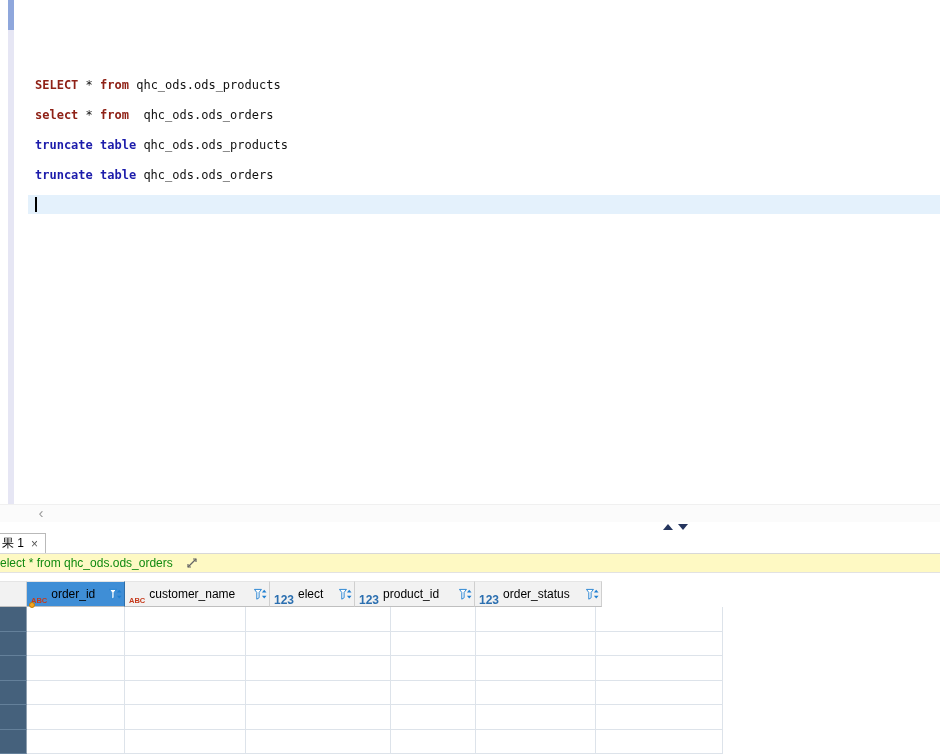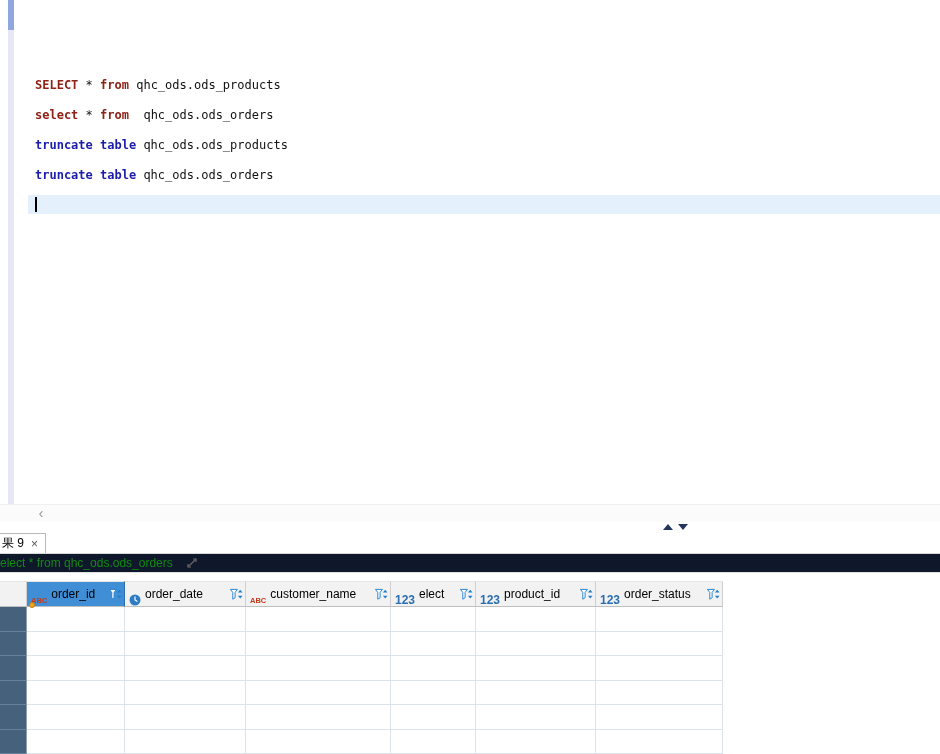--- a/index.html
+++ b/index.html
@@ -26,21 +26,21 @@
   .tri{position:absolute;width:0;height:0;}
   .tri-up{left:663px;top:3px;border-left:5px solid transparent;border-right:5px solid transparent;border-bottom:6px solid #25355e;}
   .tri-down{left:678px;top:3px;border-left:5px solid transparent;border-right:5px solid transparent;border-top:6px solid #25355e;}
 
   
   .tabbar{position:absolute;left:0;top:533px;width:940px;height:20px;background:#fff;border-bottom:1px solid #d8d8d8;}
   .tab{position:absolute;left:0;top:0;height:19px;padding:0 7px 0 2px;border-right:1px solid #b9b9b9;border-top:1px solid #b9b9b9;display:flex;align-items:center;gap:7px;background:#fff;font-size:12px;color:#000;}
   .tab-close{color:#555;font-size:12px;line-height:12px;}
 
   
-  .filterbar{position:absolute;left:0;top:554px;width:940px;height:18px;border-bottom:1px solid #e2e2e2;display:flex;align-items:center;background:#0f172a;}
+  .filterbar{position:absolute;left:0;top:554px;width:940px;height:18px;border-bottom:1px solid #e2e2e2;display:flex;align-items:center;background:#fef9c3;}
   .filter-sql{color:#118a11;font-size:12px;white-space:pre;}
   .expand-icon{margin-left:12px;display:inline-flex;align-items:center;}
   .filter-placeholder{margin-left:8px;color:#8c8c8c;font-size:12.5px;font-style:italic;white-space:pre;}
 
   
   .grid{position:absolute;left:0;top:581px;width:940px;height:173px;}
   .grid-header{display:flex;height:26px;}
   .h-cell{box-sizing:border-box;height:26px;background:#f2f2f2;border-right:1px solid #cfcfcf;border-bottom:1px solid #bfbfbf;border-top:1px solid #e5e5e5;display:flex;align-items:center;padding:0 2px 0 4px;font-size:12px;color:#000;gap:4px;flex:none;}
   .h-cell.sel{background:#3f8ed6;border-right-color:#2f6ea8;}
   .h-label{flex:1;white-space:nowrap;overflow:hidden;}
@@ -70,21 +70,21 @@
   <div class="hscroll-left">‹</div>
 </div>
 
 <div class="collapse">
   <div class="tri tri-up"></div>
   <div class="tri tri-down"></div>
 </div>
 
 <div class="tabbar">
   <div class="tab">
-    <span>果 9</span>
+    <span>果 1</span>
     <span class="tab-close">×</span>
   </div>
 </div>
 
 <div class="filterbar">
   <span class="filter-sql">elect * from qhc_ods.ods_orders</span>
   <span class="expand-icon">
     <svg width="14" height="14" viewBox="0 0 14 14">
       <path d="M3 11 L11 3" stroke="#666" stroke-width="1.2" fill="none"></path>
       <path d="M8 3 H11 V6" stroke="#666" stroke-width="1.2" fill="none"></path>
@@ -102,36 +102,20 @@
         </span>
         <span class="h-label">order_id</span>
         <span class="filter-wrap">
           <svg width="13" height="13" viewBox="0 0 14 14">
             <path d="M0.5 1.5 H8 L5.5 4.8 V10.5 L3 12 V4.8 Z" fill="#fff" stroke="#1f7fd1" stroke-width="1"></path>
             <path d="M11 1.8 L13.5 4.8 H8.5 Z" fill="#1f7fd1"></path>
             <path d="M8.5 8.4 H13.5 L11 11.4 Z" fill="#1f7fd1"></path>
           </svg>
         </span>
       </div>
-      <div class="h-cell" style="width: 121px;">
-        <span class="type-icon">
-          <svg width="12" height="12" viewBox="0 0 12 12">
-            <circle cx="6" cy="6" r="5.5" fill="#2e7cc3"></circle>
-            <path d="M6 2.5 V6 L8.4 7.4" stroke="#fff" stroke-width="1.2" fill="none"></path>
-          </svg>
-        </span>
-        <span class="h-label">order_date</span>
-        <span class="filter-wrap">
-          <svg width="13" height="13" viewBox="0 0 14 14">
-            <path d="M0.5 1.5 H8 L5.5 4.8 V10.5 L3 12 V4.8 Z" fill="#fff" stroke="#1f7fd1" stroke-width="1"></path>
-            <path d="M11 1.8 L13.5 4.8 H8.5 Z" fill="#1f7fd1"></path>
-            <path d="M8.5 8.4 H13.5 L11 11.4 Z" fill="#1f7fd1"></path>
-          </svg>
-        </span>
-      </div>
       <div class="h-cell" style="width: 145px;">
         <span class="type-icon">
           <span class="icon-abc">ABC</span>
         </span>
         <span class="h-label">customer_name</span>
         <span class="filter-wrap">
           <svg width="13" height="13" viewBox="0 0 14 14">
             <path d="M0.5 1.5 H8 L5.5 4.8 V10.5 L3 12 V4.8 Z" fill="#fff" stroke="#1f7fd1" stroke-width="1"></path>
             <path d="M11 1.8 L13.5 4.8 H8.5 Z" fill="#1f7fd1"></path>
             <path d="M8.5 8.4 H13.5 L11 11.4 Z" fill="#1f7fd1"></path>

